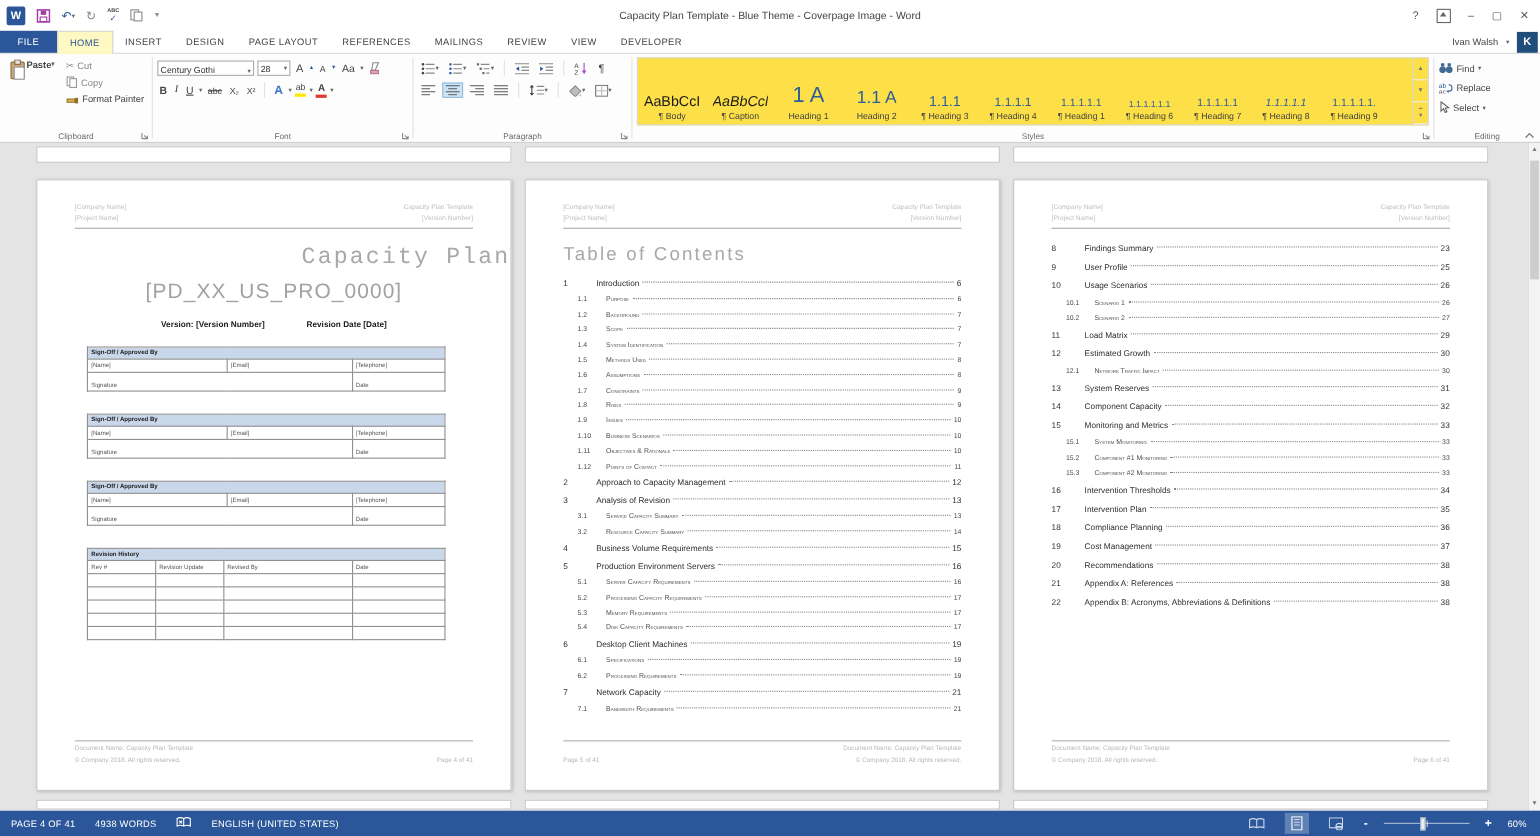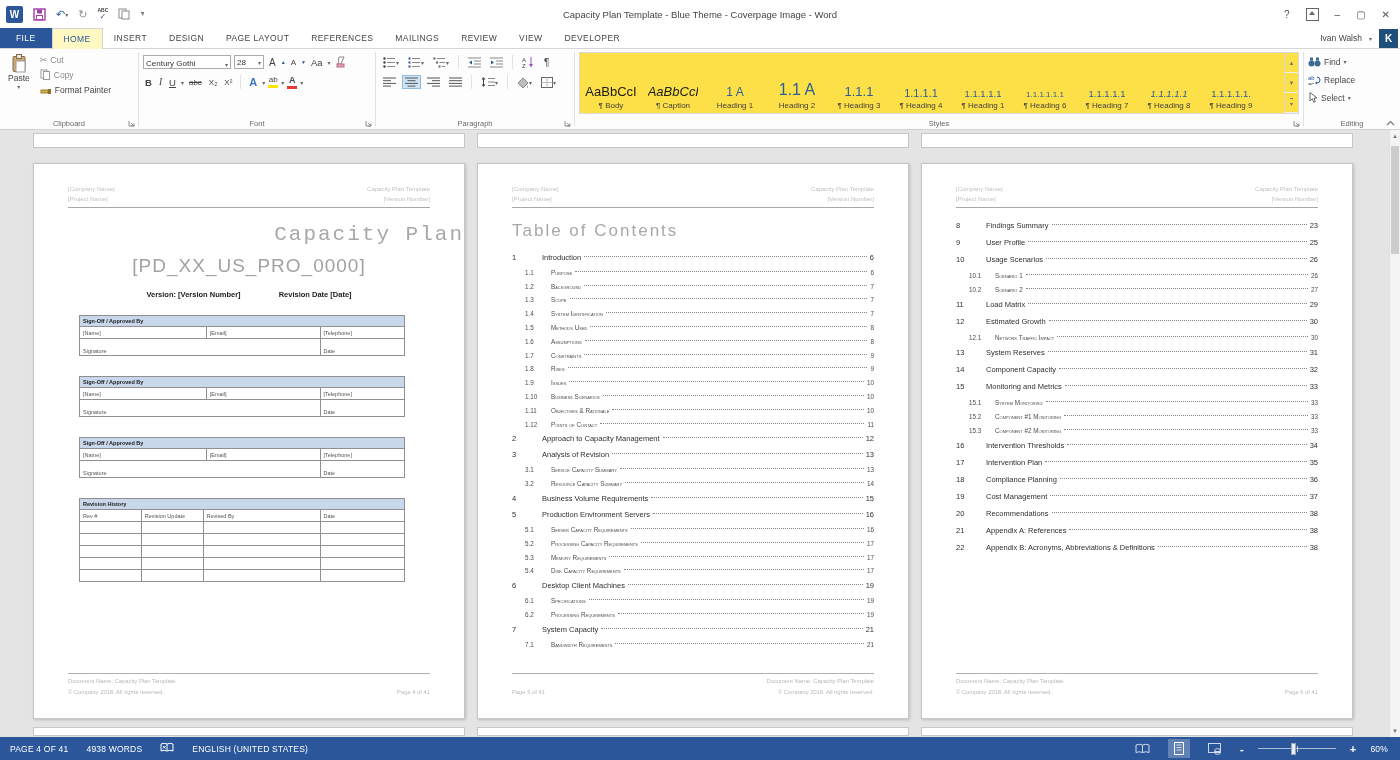--- a/index.html
+++ b/index.html
@@ -41,21 +41,21 @@
   .glabel{position:absolute;bottom:1px;left:0;right:0;text-align:center;font-size:7.5px;color:#6a6a6a;}
   .launcher{position:absolute;bottom:2px;right:3px;}
   .rbtn{display:inline-flex;align-items:center;gap:3px;font-size:8.5px;color:#444;}
   .combo{background:#fff;border:1px solid #ababab;height:14px;display:inline-flex;align-items:center;
          font-size:8px;color:#333;padding:0 2px;box-sizing:border-box;}
   .combo .caret{margin-left:auto;}
   .minisep{display:inline-block;width:1px;height:14px;background:#e2e2e2;margin:0 3px;vertical-align:middle;}
 
   
   .clip-grid{display:flex;gap:6px;}
-  .pastecol{display:flex;flex-direction:column;align-items:center;font-size:8.5px;color:#444;padding:2px 4px;}
+  .pastecol{display:flex;flex-direction:row;font-size:8.5px;color:#444;padding:2px 4px;font-weight:bold;}
   .cliplist{display:flex;flex-direction:column;justify-content:flex-start;gap:4px;padding-top:3px;}
   .cliplist .rbtn{color:#8a8a8a;}
   .cliplist .rbtn .lbl-dark{color:#444;}
 
   
   .frow{display:flex;align-items:center;gap:3px;height:20px;}
   .fmt{font-size:9.5px;color:#444;padding:0 2px;}
   .ubar{text-decoration:underline;}
   .strike{text-decoration:line-through;}
   .colorbtn{display:inline-flex;flex-direction:column;align-items:center;line-height:1;}
@@ -67,21 +67,21 @@
 
   
   .stylesgroup{flex:1;min-width:0;}
   .gallery{border:1px solid #d9d9d9;background:#fde047;display:flex;height:62px;box-sizing:border-box;}
   .sitems{display:flex;flex:1;overflow:hidden;}
   .sitem{width:62px;flex:0 0 auto;display:flex;flex-direction:column;align-items:center;justify-content:flex-end;padding-bottom:3px;}
   .sprev{flex:1;display:flex;align-items:flex-end;justify-content:center;overflow:hidden;white-space:nowrap;max-width:60px;}
   .slabel{font-size:8px;color:#3f3f3f;margin-top:2px;white-space:nowrap;}
   .sp-body{font-size:13px;color:#1a1a1a;}
   .sp-caption{font-size:13px;font-style:italic;color:#1a1a1a;}
-  .sp-h1{font-size:12px;color:#2c5d98;}
+  .sp-h1{font-size:20px;color:#2c5d98;}
   .sp-h2{font-size:16px;color:#2c5d98;}
   .sp-h3{font-size:13px;color:#2c5d98;}
   .sp-h4{font-size:11px;color:#2c5d98;}
   .sp-h5{font-size:9.5px;color:#2c5d98;}
   .sp-h6{font-size:8px;color:#2c5d98;}
   .sp-h7{font-size:9.5px;color:#2c5d98;}
   .sp-h8{font-size:9.5px;font-style:italic;color:#2c5d98;}
   .sp-h9{font-size:9.5px;color:#2c5d98;}
   .gscroll{width:13px;border-left:1px solid #d9d9d9;display:flex;flex-direction:column;}
   .gscroll div{flex:1;display:flex;align-items:center;justify-content:center;font-size:6px;color:#777;border-bottom:1px solid #eee;}
@@ -867,21 +867,21 @@
           <span class="tpage">19</span>
         </div>
         <div class="toc-row l2">
           <span class="tnum">6.2</span>
           <span class="ttitle">Processing Requirements</span>
           <span class="leader"></span>
           <span class="tpage">19</span>
         </div>
         <div class="toc-row l1">
           <span class="tnum">7</span>
-          <span class="ttitle">System Capacity</span>
+          <span class="ttitle">Network Capacity</span>
           <span class="leader"></span>
           <span class="tpage">21</span>
         </div>
         <div class="toc-row l2">
           <span class="tnum">7.1</span>
           <span class="ttitle">Bandwidth Requirements</span>
           <span class="leader"></span>
           <span class="tpage">21</span>
         </div>
       </div>

